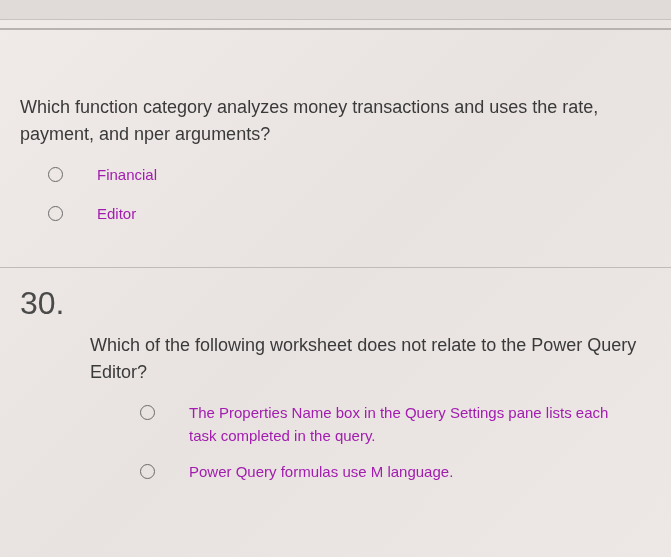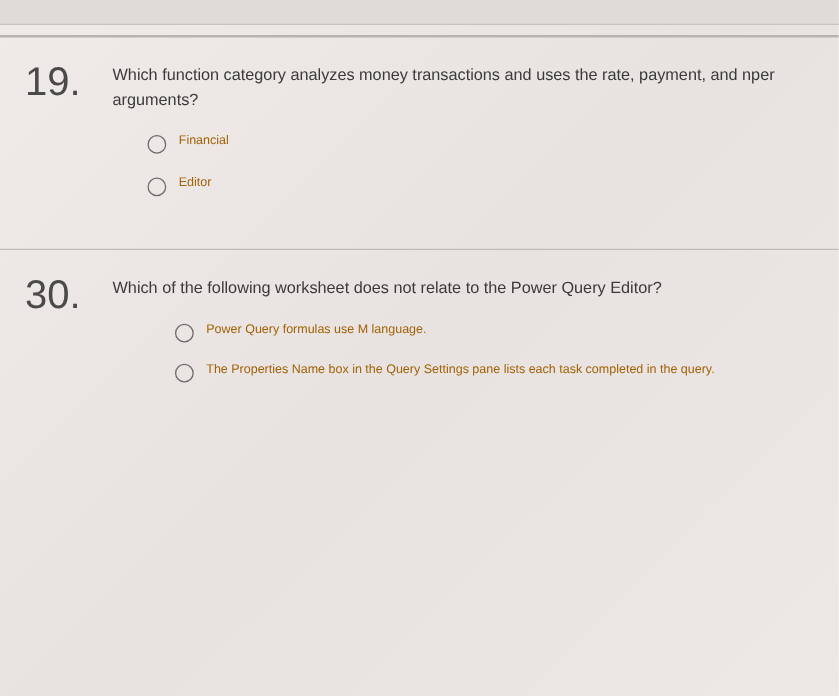--- a/index.html
+++ b/index.html
@@ -38,24 +38,25 @@
       font-weight: 400;
       color: #4a4a4a;
       min-width: 50px;
       line-height: 1.1;
     }
     .question-content {
       flex: 1;
       padding-top: 2px;
     }
     .question-text {
-      font-size: 13px;
+      font-size: 18px;
       color: #3a3a3a;
       line-height: 1.5;
       margin-bottom: 16px;
+      margin-top: 44px;
     }
     .options {
       padding-left: 28px;
     }
     .option {
       display: flex;
       align-items: flex-start;
       gap: 10px;
       margin-bottom: 16px;
     }
@@ -65,23 +66,24 @@
     .radio-circle {
       width: 15px;
       height: 15px;
       border: 1.5px solid #6a6a6a;
       border-radius: 50%;
       flex-shrink: 0;
       margin-top: 3px;
       background: transparent;
     }
     .option-text {
-      font-size: 10px;
-      color: #a16207;
+      font-size: 15px;
+      color: #a21caf;
       line-height: 1.5;
+      margin-left: 24px;
     }
     .question-divider {
       height: 1px;
       background: #c0bbb8;
       margin: 8px 0 0 0;
     }
     .q20 .options {
       padding-left: 50px;
     }
     .q20 .option-text {
@@ -89,21 +91,20 @@
     }
   </style>
 </head>
 <body>
 
 <div class="top-bar"></div>
 <div class="divider-top"></div>
 
 <div class="question-block">
   <div class="question-row">
-    <div class="question-number">19.</div>
     <div class="question-content">
       <div class="question-text">Which function category analyzes money transactions and uses the rate, payment, and nper arguments?</div>
       <div class="options">
         <div class="option">
           <div class="radio-circle"></div>
           <div class="option-text">Financial</div>
         </div>
         <div class="option">
           <div class="radio-circle"></div>
           <div class="option-text">Editor</div>
@@ -115,23 +116,23 @@
 
 <div class="question-divider"></div>
 
 <div class="question-block q20">
   <div class="question-row">
     <div class="question-number">30.</div>
     <div class="question-content">
       <div class="question-text">Which of the following worksheet does not relate to the Power Query Editor?</div>
       <div class="options">
         <div class="option long">
+          <div class="radio-circle" style="margin-top: 3px;"></div>
+          <div class="option-text">The Properties Name box in the Query Settings pane lists each task completed in the query.</div>
+        </div>
+        <div class="option long">
           <div class="radio-circle"></div>
           <div class="option-text">Power Query formulas use M language.</div>
-        </div>
-        <div class="option long">
-          <div class="radio-circle" style="margin-top: 3px;"></div>
-          <div class="option-text">The Properties Name box in the Query Settings pane lists each task completed in the query.</div>
         </div>
       </div>
     </div>
   </div>
 </div>
 
 </body></html>

